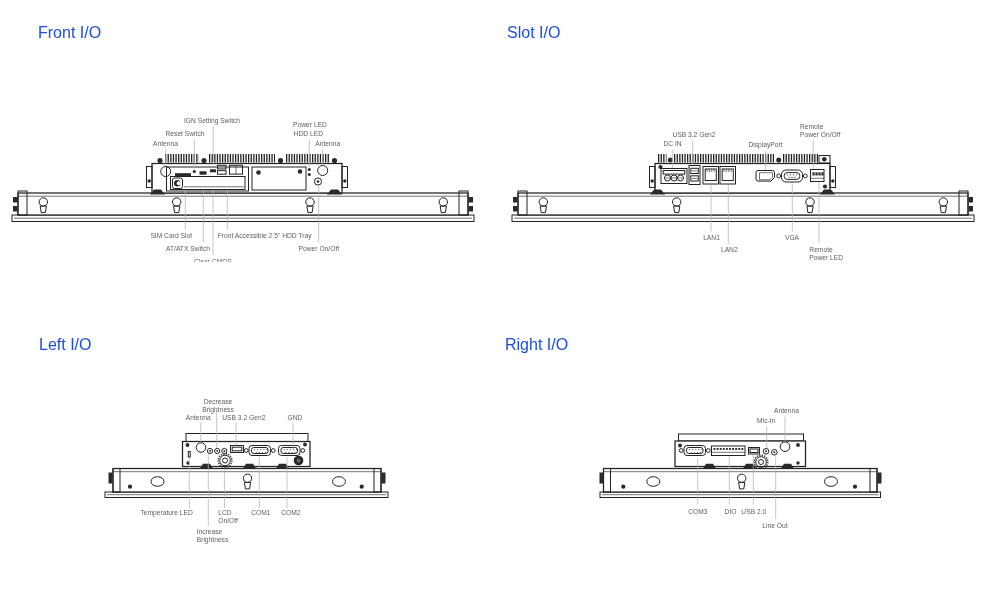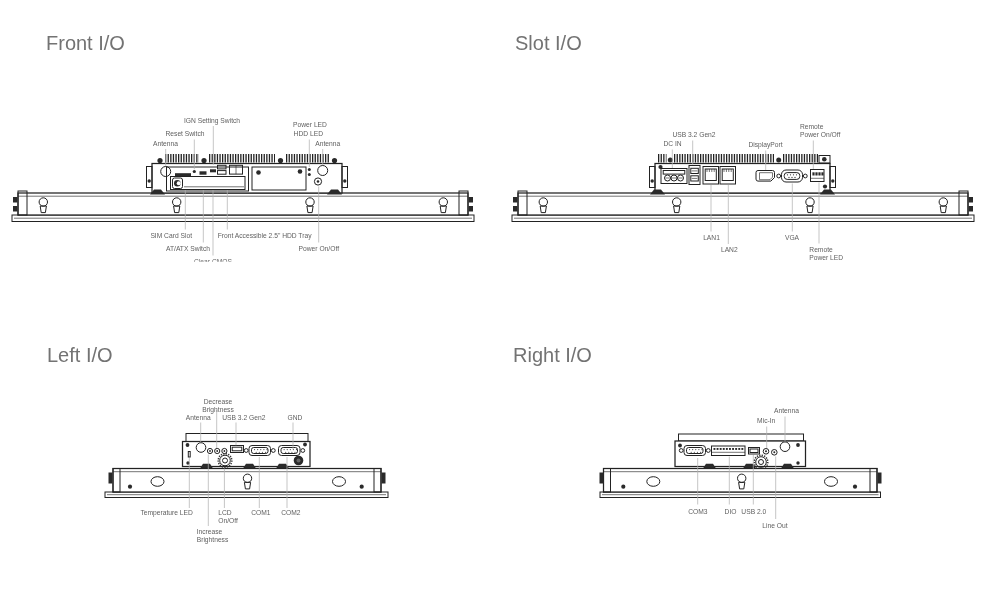--- a/index.html
+++ b/index.html
@@ -1,20 +1,20 @@
 <!DOCTYPE html>
 <html><head>
 <meta charset="utf-8">
 <style>
   html,body{margin:0;padding:0;background:#fff;}
   #screen{position:relative;width:1000px;height:601px;background:#fff;overflow:hidden;
           font-family:"Liberation Sans",sans-serif;}
   .quad{position:absolute;width:500px;}
   .quad svg{position:absolute;left:0;top:0;}
-  .panel-title{position:absolute;margin:8px;font-weight:400;font-size:20px;color:#737373;
+  .panel-title{position:absolute;margin:0;font-weight:400;font-size:16px;color:#1d4ed8;
                font-family:"Liberation Sans",sans-serif;white-space:nowrap;}
   
   .ln{stroke:#222;fill:#fff;stroke-width:1;}
   .lnf{stroke:#222;fill:none;stroke-width:1;}
   .ln2{stroke:#222;fill:#fff;stroke-width:1.25;}
   .thin{stroke:#2a2a2a;fill:none;stroke-width:0.65;}
   .dk{fill:#2a2a2a;stroke:none;}
   .fins{stroke:#222;stroke-width:8.5;stroke-dasharray:1.3 1.3;fill:none;}
   .knurl{stroke:#333;stroke-width:1.5;stroke-dasharray:1.3 1.2;fill:none;}
   .leader{stroke:#b2b2b2;stroke-width:0.75;fill:none;}

